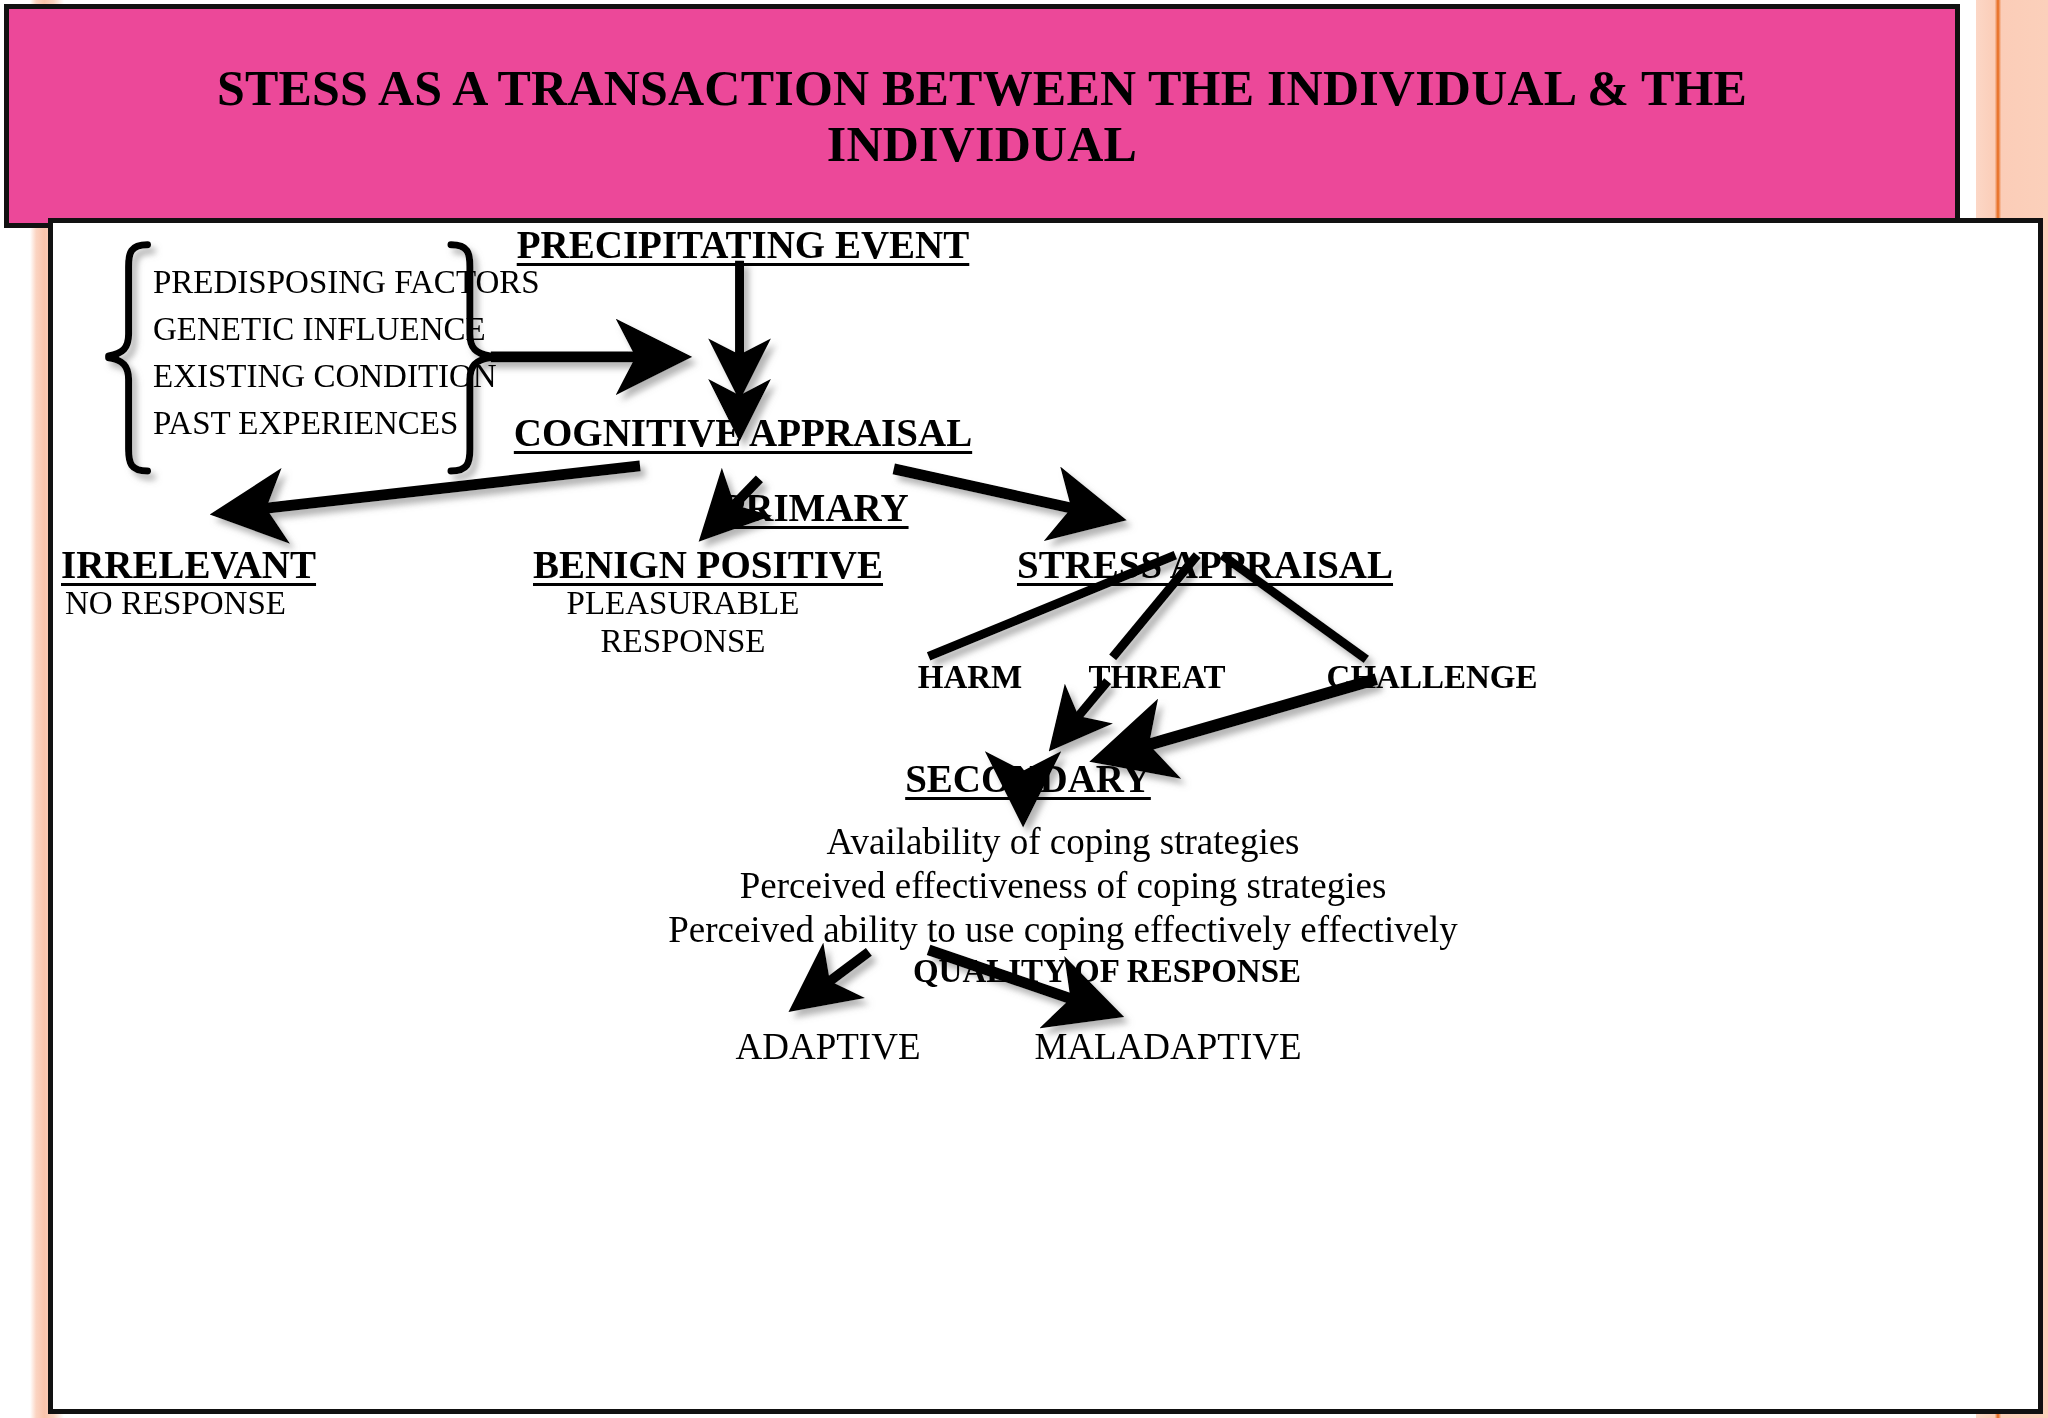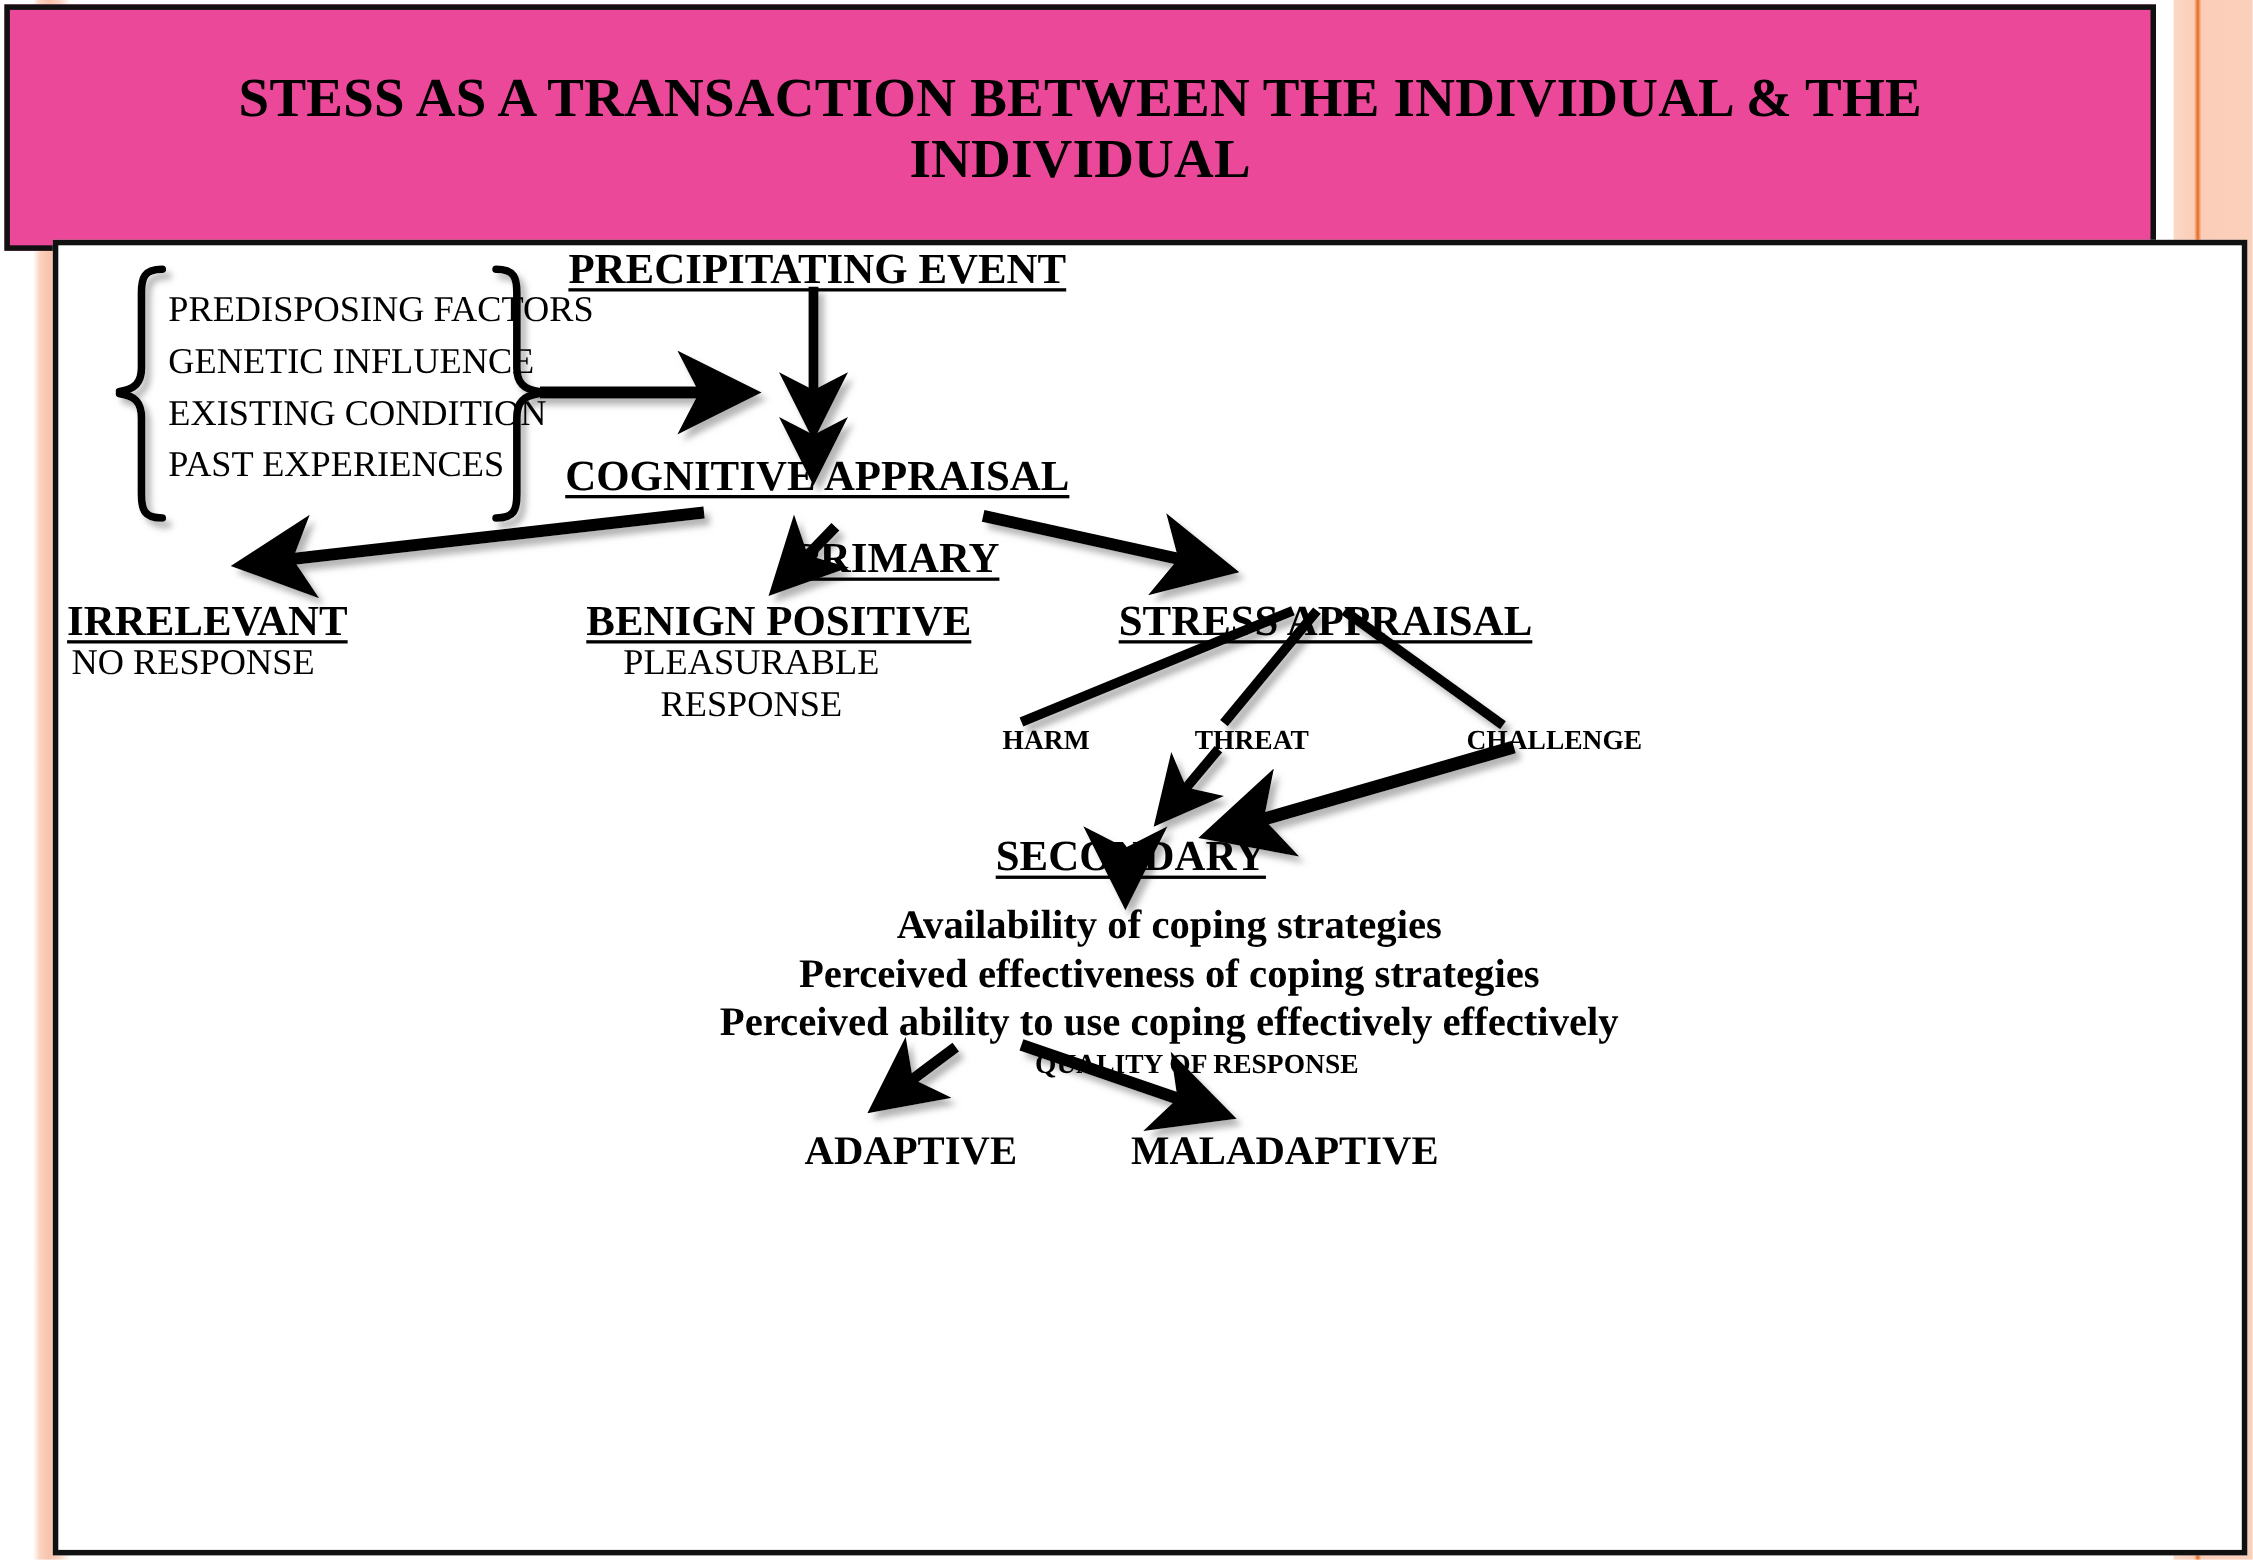--- a/index.html
+++ b/index.html
@@ -26,23 +26,23 @@
 
   
   #vec{position:absolute;left:0;top:0;width:100%;height:100%;pointer-events:none;}
   .ln{stroke:#000;fill:none;stroke-linecap:butt;}
   .bk{stroke:#000;fill:none;stroke-width:7;stroke-linecap:round;stroke-linejoin:round;}
 
   
   .node{position:absolute;white-space:nowrap;line-height:1.02;}
   .hd{font-weight:bold;font-size:39px;text-decoration:underline;text-underline-offset:5px;
       text-decoration-thickness:3px;}
-  .hd-nu{font-weight:bold;font-size:25px;}
+  .hd-nu{font-weight:bold;font-size:33px;margin-left:19px;}
   .pl{font-weight:normal;font-size:33px;}
-  .sent{font-weight:bold;font-size:37px;}
+  .sent{font-weight:normal;font-size:37px;}
   .ctr{transform:translateX(-50%);text-align:center;}
 
   .factor-list{position:absolute;font-size:33px;line-height:1.42;font-weight:normal;}
 </style>
 </head>
 <body>
 
 <div class="strip" id="strip-left"></div>
 <div class="strip" id="strip-right"></div>
 

